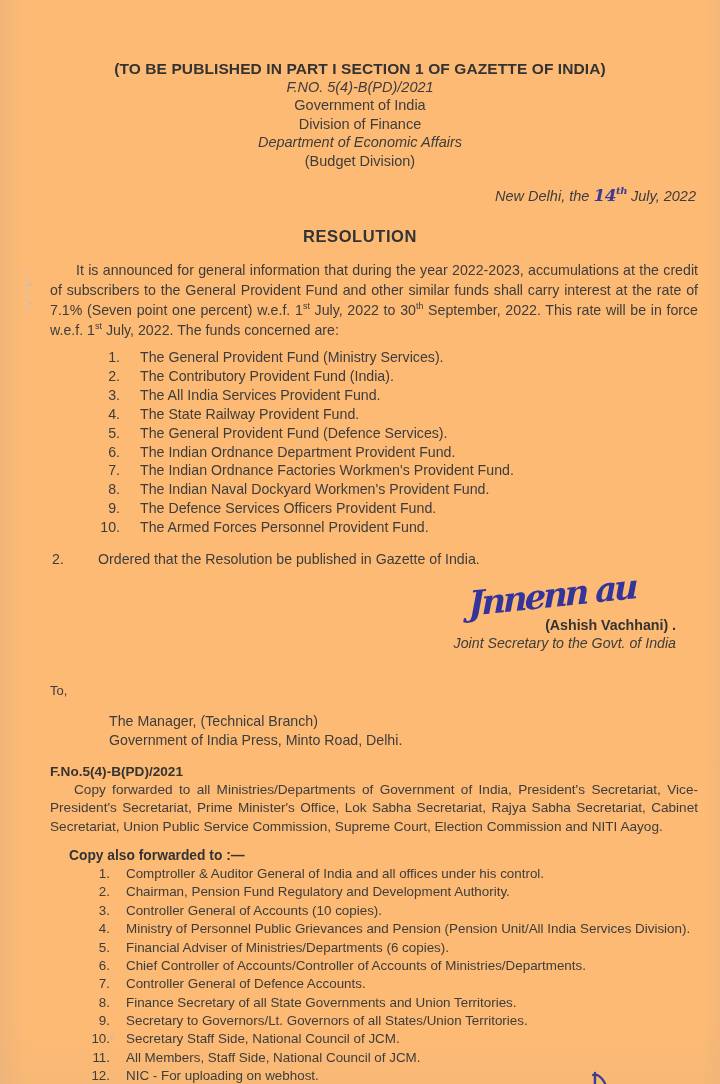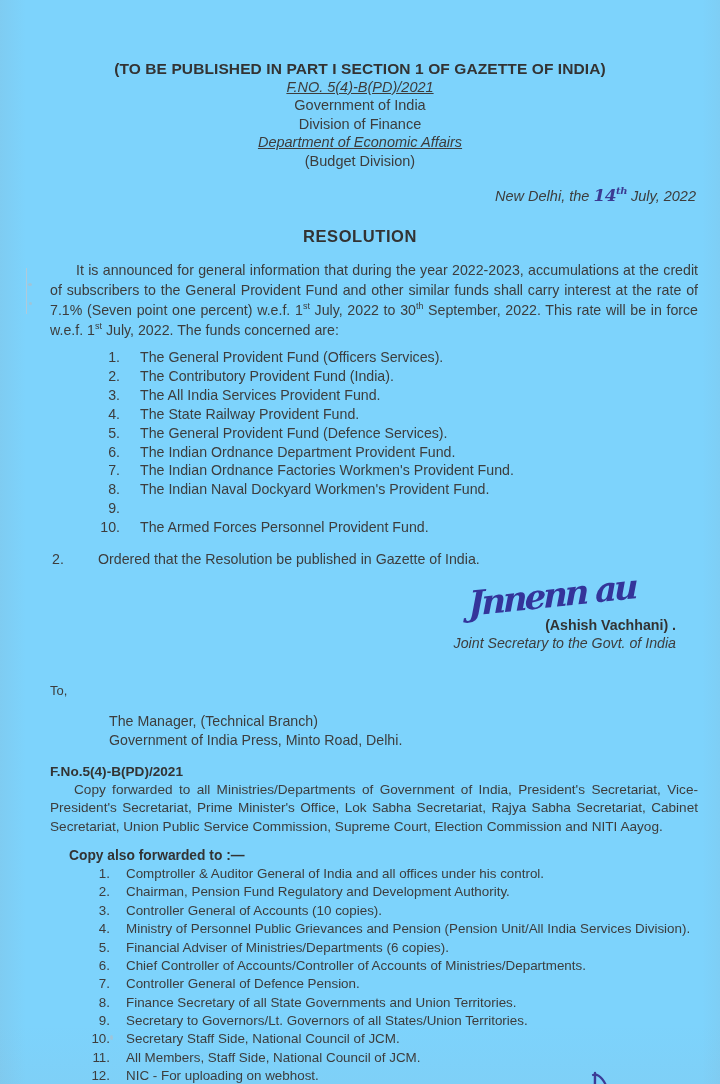--- a/index.html
+++ b/index.html
@@ -11,21 +11,21 @@
     width: 720px;
     height: 1084px;
     position: relative;
     font-family: "Liberation Sans", sans-serif;
     color: #3c3c3c;
     overflow: hidden;
   }
   .page {
     position: absolute;
     inset: 0;
-    background: #7dd3fc;
+    background: #fdba74;
     padding: 0;
   }
   
   .scan-edge-left {
     position: absolute;
     left: 0; top: 0; bottom: 0; width: 26px;
     background: linear-gradient(to right, rgba(140,140,150,0.10), rgba(255,255,255,0));
     pointer-events: none;
   }
   .scan-edge-right {
@@ -71,21 +71,21 @@
     color: #333;
     margin: 60px 0 0 0;
     line-height: 1.15;
   }
   .hdr-line {
     text-align: center;
     font-size: 14.5px;
     line-height: 1.28;
     color: #3d3d3d;
   }
-  .hdr-line.ital { font-style: italic; text-decoration: underline; }
+  .hdr-line.ital { font-style: italic; }
 
   .date-line {
     text-align: right;
     font-style: italic;
     font-size: 14.5px;
     margin: 14px 24px 0 0;
     color: #3d3d3d;
     white-space: nowrap;
   }
   .hw {
@@ -276,21 +276,21 @@
       <span>July, 2022</span>
     </div>
 
     <div class="reso">RESOLUTION</div>
 
     <div class="body-para"><span class="ind"></span><span>It is announced for general information that during the year 2022-2023, accumulations at the credit of subscribers to the General Provident Fund and other similar funds shall  carry interest at the rate of 7.1% (Seven point one percent) w.e.f. 1</span><sup>st</sup><span> July, 2022 to 30</span><sup>th</sup><span> September, 2022.  This rate will be in force w.e.f. 1</span><sup>st</sup><span> July, 2022.  The funds concerned are:</span></div>
 
     <ul class="funds">
       <li>
           <span class="num">1.</span>
-          <span class="txt">The General Provident Fund (Officers Services).</span>
+          <span class="txt">The General Provident Fund (Ministry Services).</span>
         </li>
       <li>
           <span class="num">2.</span>
           <span class="txt">The Contributory Provident Fund (India).</span>
         </li>
       <li>
           <span class="num">3.</span>
           <span class="txt">The All India Services Provident Fund.</span>
         </li>
       <li>
@@ -308,20 +308,21 @@
       <li>
           <span class="num">7.</span>
           <span class="txt">The Indian Ordnance Factories Workmen's Provident Fund.</span>
         </li>
       <li>
           <span class="num">8.</span>
           <span class="txt">The Indian Naval Dockyard Workmen's Provident Fund.</span>
         </li>
       <li>
           <span class="num">9.</span>
+          <span class="txt">The Defence Services Officers Provident Fund.</span>
         </li>
       <li>
           <span class="num">10.</span>
           <span class="txt">The Armed Forces Personnel Provident Fund.</span>
         </li>
     </ul>
 
     <div class="ordered">
       <span class="num">2.</span>
       <span class="txt">Ordered that the Resolution be published in Gazette of India.</span>
@@ -363,21 +364,21 @@
       <li>
           <span class="num">5.</span>
           <span class="txt">Financial Adviser of Ministries/Departments (6 copies).</span>
         </li>
       <li>
           <span class="num">6.</span>
           <span class="txt">Chief Controller of Accounts/Controller of Accounts of Ministries/Departments.</span>
         </li>
       <li>
           <span class="num">7.</span>
-          <span class="txt">Controller General of Defence Pension.</span>
+          <span class="txt">Controller General of Defence Accounts.</span>
         </li>
       <li>
           <span class="num">8.</span>
           <span class="txt">Finance Secretary of all State Governments and Union Territories.</span>
         </li>
       <li>
           <span class="num">9.</span>
           <span class="txt">Secretary to Governors/Lt. Governors of all States/Union Territories.</span>
         </li>
       <li>

